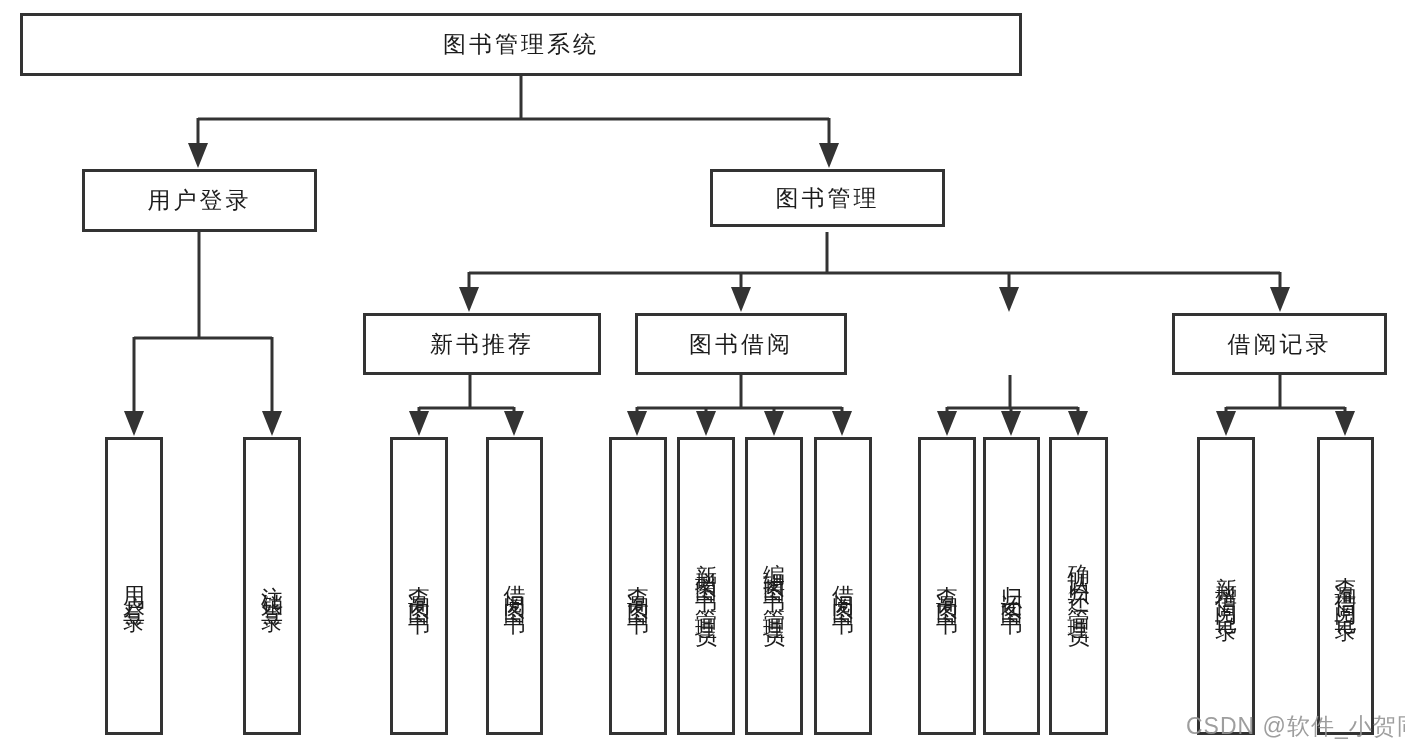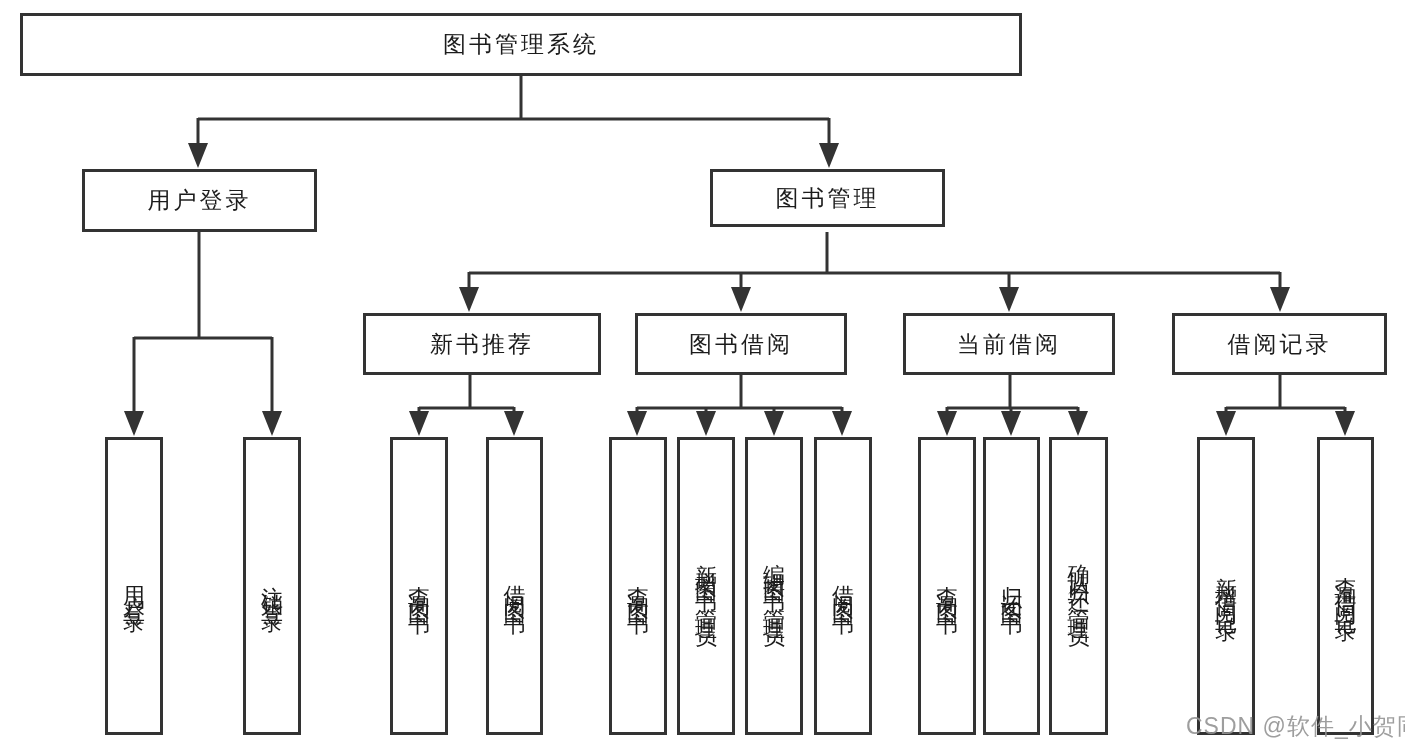--- a/index.html
+++ b/index.html
@@ -161,23 +161,20 @@
   <div class="box h" id="box-mgmt">
     <span>图书管理</span>
   </div>
 
   <div class="box h" id="box-newrec">
     <span>新书推荐</span>
   </div>
   <div class="box h" id="box-borrow">
     <span>图书借阅</span>
   </div>
-  <div class="box h" id="box-current">
-    <span>当前借阅</span>
-  </div>
   <div class="box h" id="box-records">
     <span>借阅记录</span>
   </div>
 
   <div class="box v leaf" id="leaf-login-1">
     <span>用户登录</span>
   </div>
   <div class="box v leaf" id="leaf-login-2">
     <span>注销登录</span>
   </div>

